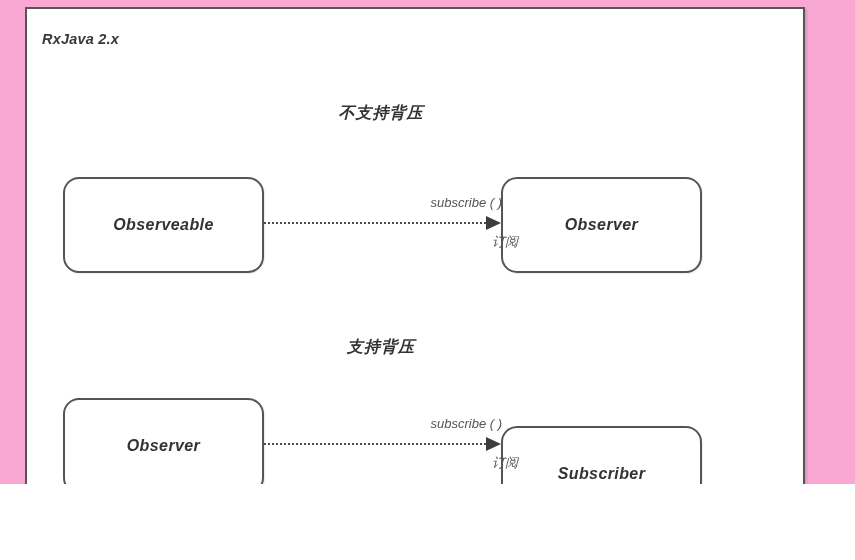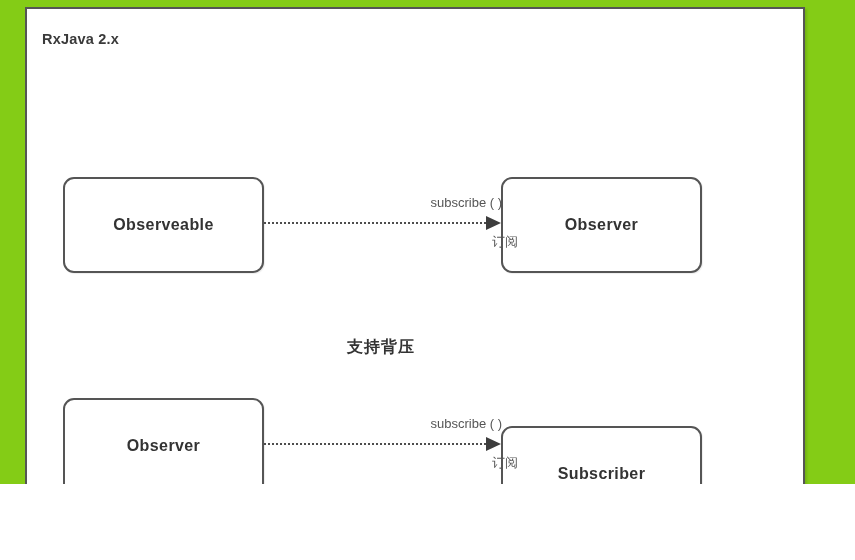--- a/index.html
+++ b/index.html
@@ -10,22 +10,23 @@
   }
   body {
     font-family: "Liberation Sans", "DejaVu Sans", sans-serif;
     -webkit-font-smoothing: antialiased;
   }
 
   #canvas {
     position: relative;
     width: 855px;
     height: 484px;
-    background: #84cc16;
+    background: #f9a8d4;
     overflow: hidden;
+    font-style: italic;
   }
 
   
   .outer-frame {
     position: absolute;
     left: 25px;
     top: 7px;
     width: 780px;
     height: 538px;
     box-sizing: border-box;
@@ -60,21 +61,21 @@
   .section-header.sec-1 { left: 261px; top: 103px; }
   .section-header.sec-2 { left: 261px; top: 337px; }
 
   
   .node {
     position: absolute;
     box-sizing: border-box;
     width: 201px;
     height: 96px;
     border: 2px solid #555555;
-    border-radius: 11px;
+    border-radius: 16px;
     background: #ffffff;
     display: flex;
     align-items: center;
     justify-content: center;
     font-size: 16px;
     font-weight: bold;
     color: #333333;
     letter-spacing: 0.4px;
     box-shadow: 1px 1px 1px rgba(0,0,0,0.07);
   }
@@ -126,20 +127,21 @@
 </style>
 </head>
 <body>
 
 <div id="canvas">
 
   <div class="outer-frame"></div>
 
   <div class="frame-title">RxJava 2.x</div>
 
+  <div class="section-header sec-1">不支持背压</div>
 
   <div class="node node-observeable">Observeable</div>
 
   <div class="node node-observer">Observer</div>
 
   <div class="connector conn-1">
     <div class="conn-label label-top">subscribe ( )</div>
     <div class="conn-line"></div>
     <div class="conn-arrow"></div>
     <div class="conn-label label-bottom">订阅</div>

